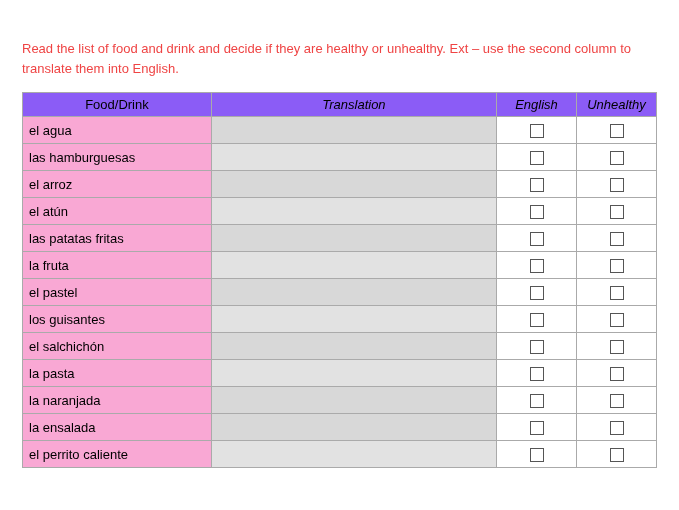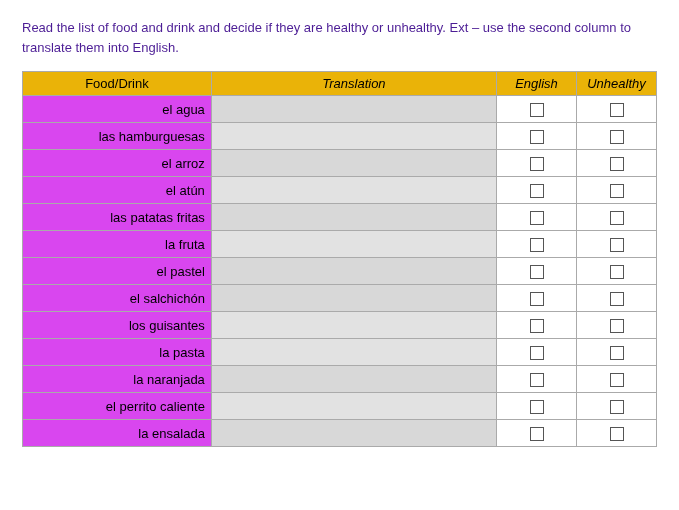--- a/index.html
+++ b/index.html
@@ -8,44 +8,45 @@
       font-family: Arial, sans-serif;
       font-size: 13px;
       padding: 18px 22px;
       width: 679px;
       min-height: 510px;
     }
     .instructions {
       font-size: 13px;
       line-height: 1.5;
       margin-bottom: 14px;
-      color: #4c1d95;
+      color: #ef4444;
+      margin-top: 21px;
     }
     table {
       border-collapse: collapse;
       width: 100%;
     }
     th, td {
       border: 1px solid #aaa;
       text-align: center;
       padding: 4px 6px;
       vertical-align: middle;
     }
     th {
       font-weight: normal;
-      background: #eab308;
+      background: #8b5cf6;
       font-style: italic;
     }
     th:first-child {
       font-style: normal;
       font-weight: normal;
     }
     td:first-child {
-      text-align: right;
-      background: #d946ef;
+      text-align: left;
+      background: #f9a8d4;
     }
     td:nth-child(2) {
       background: #e8e8e8;
       min-width: 180px;
       height: 26px;
     }
     td:nth-child(3), td:nth-child(4) {
       width: 80px;
     }
     tr:nth-child(odd) td:nth-child(2) {
@@ -121,49 +122,49 @@
         <td class="checkbox-cell"><input type="checkbox" style=""></td>
         <td class="checkbox-cell"><input type="checkbox" style=""></td>
       </tr>
       <tr>
         <td>el pastel</td>
         <td style="background: rgb(216, 216, 216);"></td>
         <td class="checkbox-cell"><input type="checkbox" style=""></td>
         <td class="checkbox-cell"><input type="checkbox" style=""></td>
       </tr>
       <tr>
-        <td>el salchichón</td>
-        <td style="background: rgb(216, 216, 216);"></td>
+        <td>los guisantes</td>
+        <td style="background: rgb(226, 226, 226);"></td>
         <td class="checkbox-cell"><input type="checkbox" style=""></td>
         <td class="checkbox-cell"><input type="checkbox" style=""></td>
       </tr>
       <tr>
-        <td>los guisantes</td>
-        <td style="background: rgb(226, 226, 226);"></td>
+        <td>el salchichón</td>
+        <td style="background: rgb(216, 216, 216);"></td>
         <td class="checkbox-cell"><input type="checkbox" style=""></td>
         <td class="checkbox-cell"><input type="checkbox" style=""></td>
       </tr>
       <tr>
         <td>la pasta</td>
         <td style="background: rgb(226, 226, 226);"></td>
         <td class="checkbox-cell"><input type="checkbox" style=""></td>
         <td class="checkbox-cell"><input type="checkbox" style=""></td>
       </tr>
       <tr>
         <td>la naranjada</td>
         <td style="background: rgb(216, 216, 216);"></td>
         <td class="checkbox-cell"><input type="checkbox" style=""></td>
         <td class="checkbox-cell"><input type="checkbox" style=""></td>
       </tr>
       <tr>
-        <td>el perrito caliente</td>
-        <td style="background: rgb(226, 226, 226);"></td>
+        <td>la ensalada</td>
+        <td style="background: rgb(216, 216, 216);"></td>
         <td class="checkbox-cell"><input type="checkbox" style=""></td>
         <td class="checkbox-cell"><input type="checkbox" style=""></td>
       </tr>
       <tr>
-        <td>la ensalada</td>
-        <td style="background: rgb(216, 216, 216);"></td>
+        <td>el perrito caliente</td>
+        <td style="background: rgb(226, 226, 226);"></td>
         <td class="checkbox-cell"><input type="checkbox" style=""></td>
         <td class="checkbox-cell"><input type="checkbox" style=""></td>
       </tr>
     </tbody>
 </table>
 
 </body></html>

